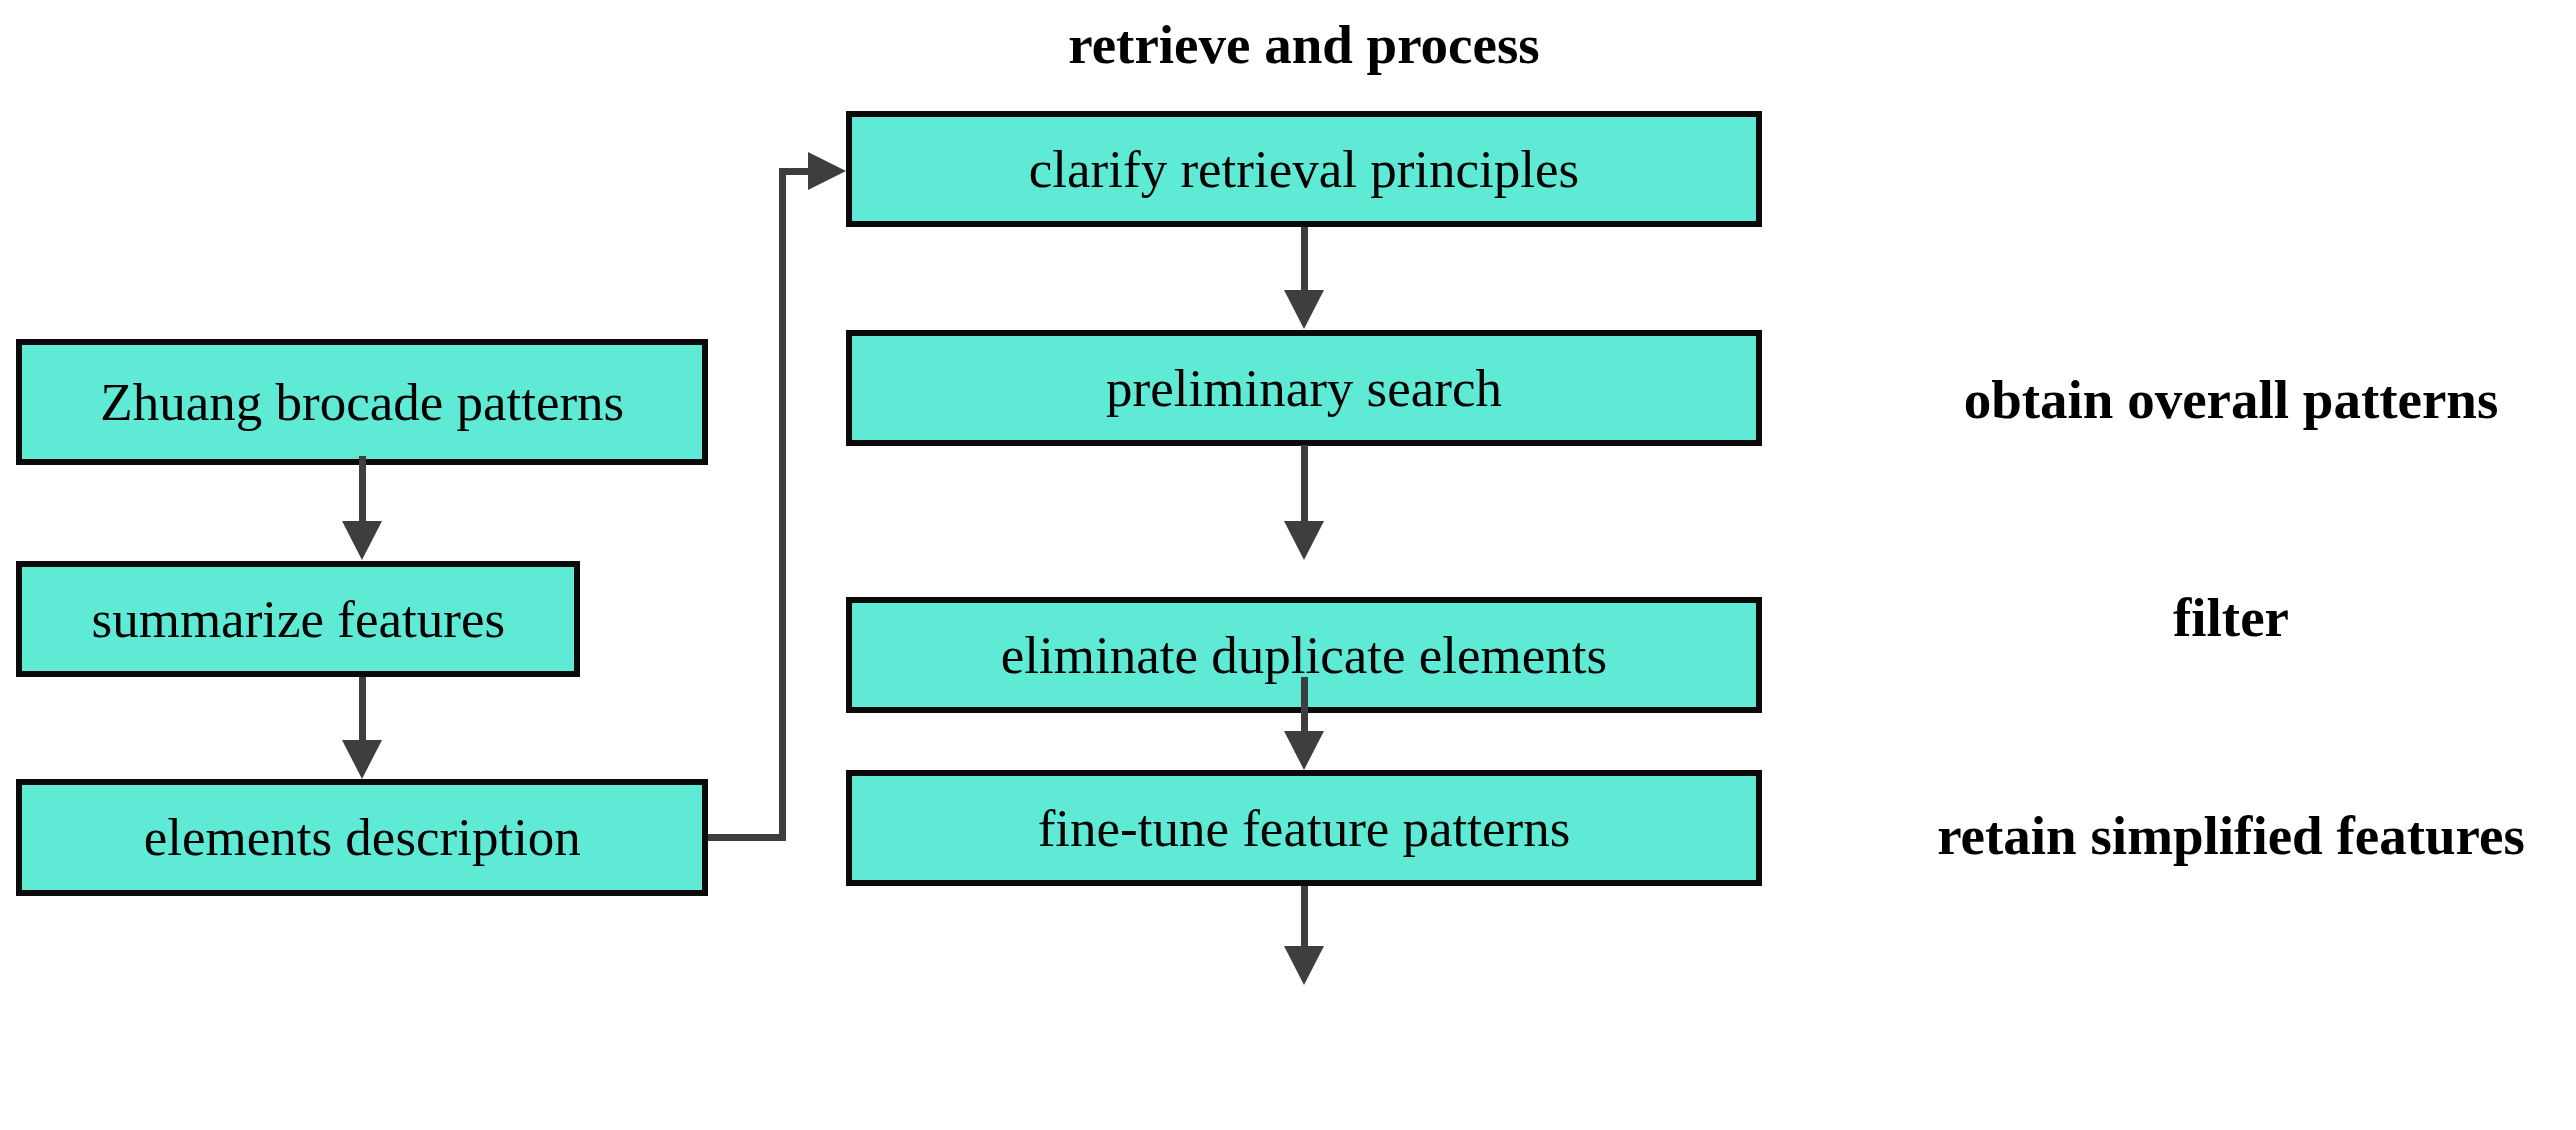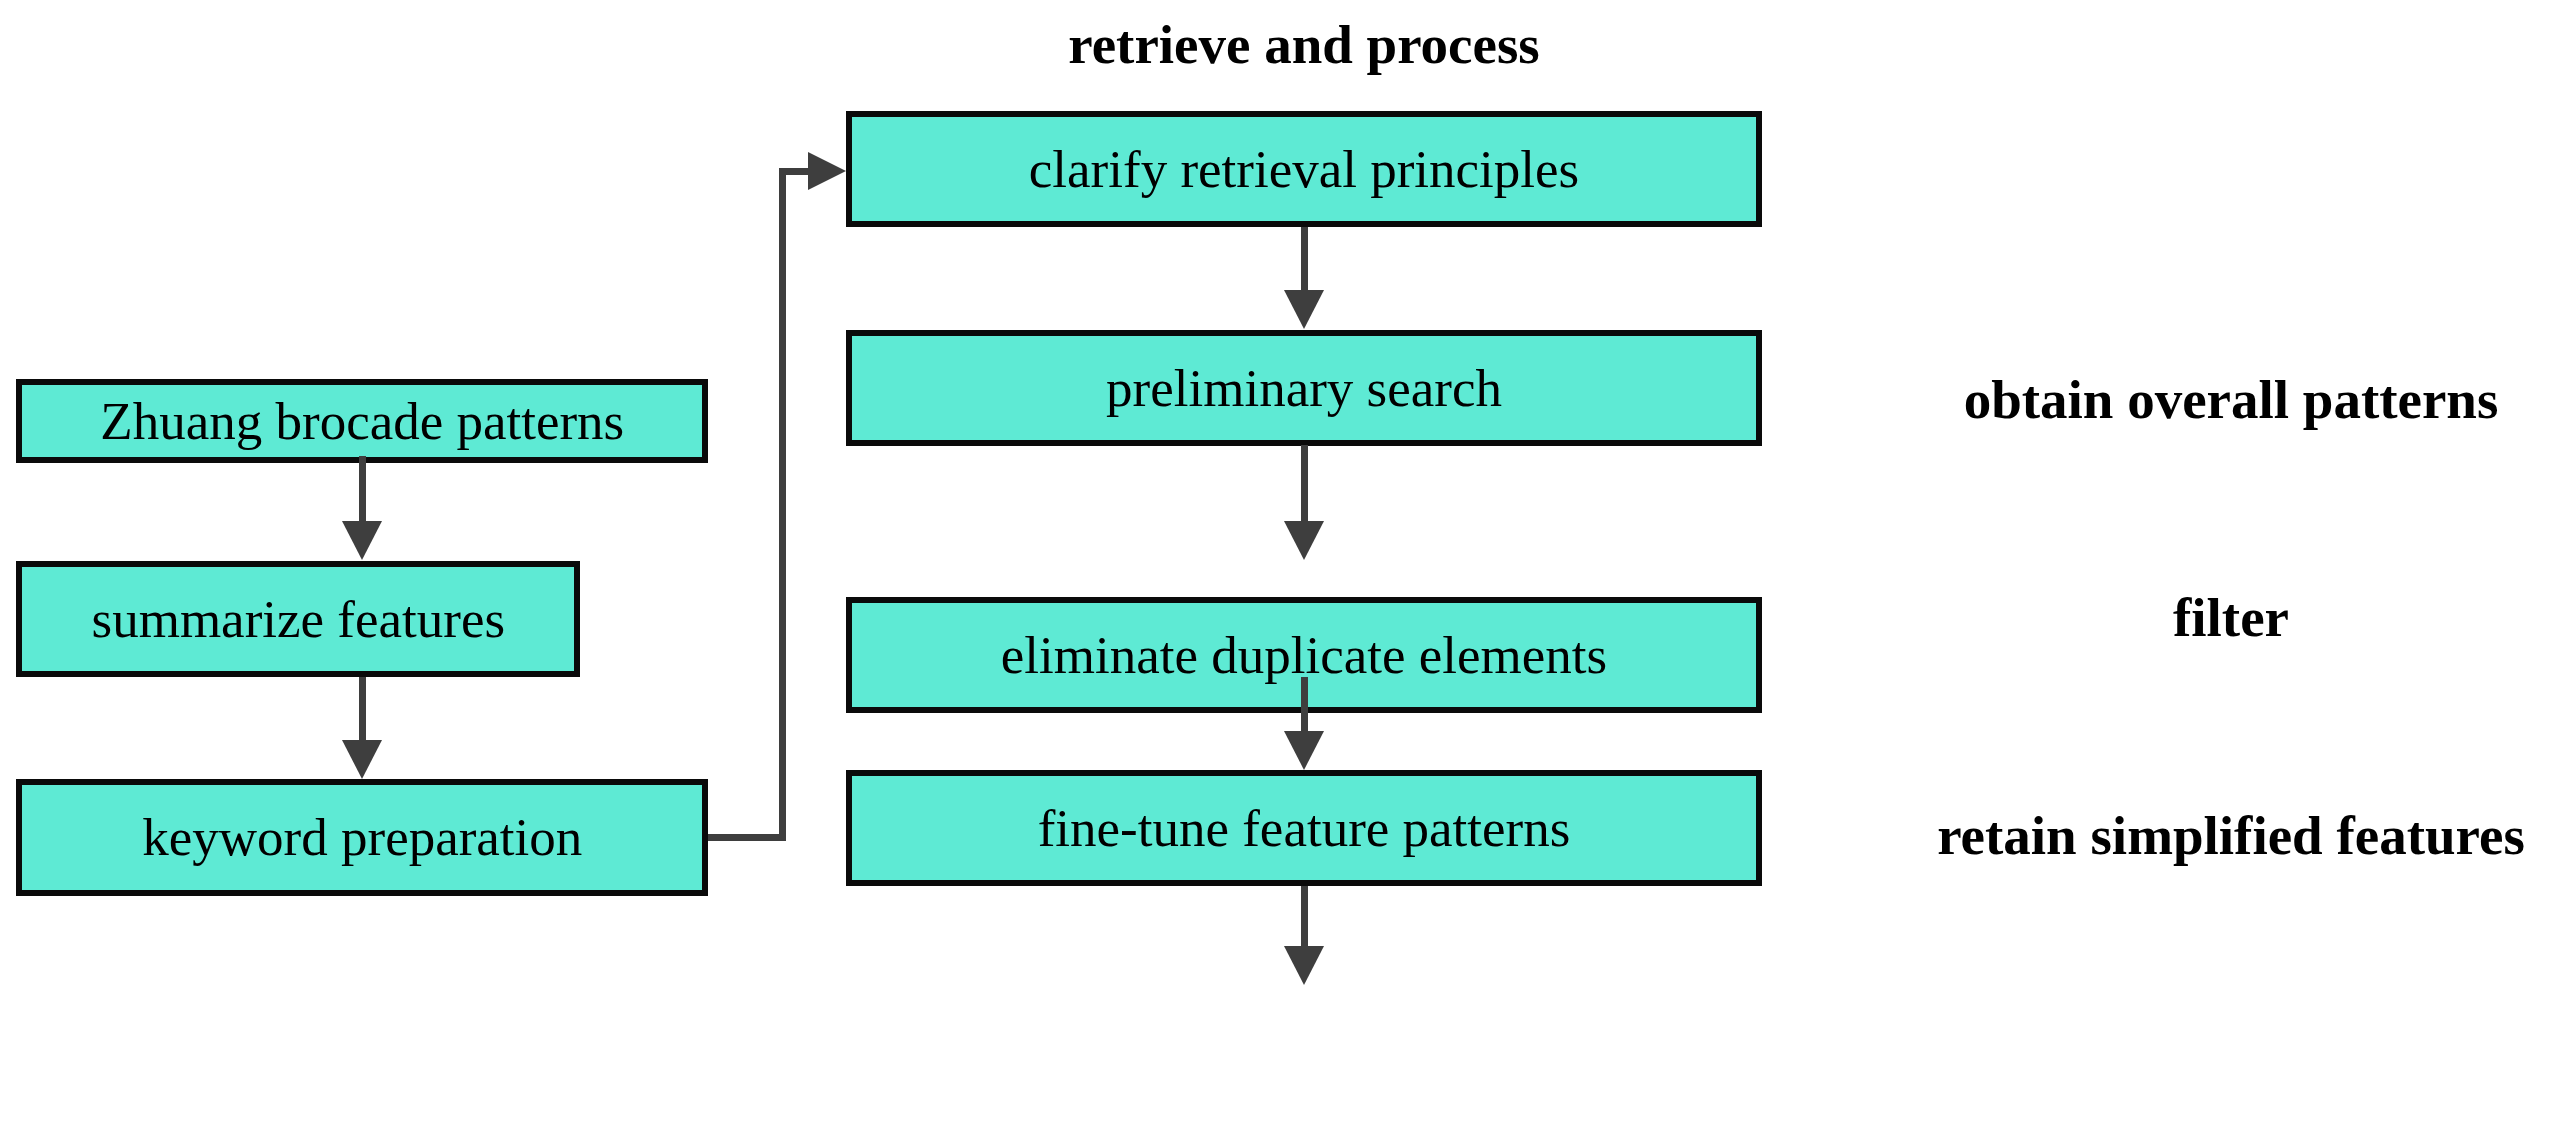--- a/index.html
+++ b/index.html
@@ -74,25 +74,25 @@
   }
 </style>
 </head>
 <body>
 
 <div id="canvas">
 
 
   <div class="col-title" style="left:846px; top:8.6px; width:916px; height:72px;">retrieve and process</div>
 
-  <div class="flow-box" style="left:16.3px; top:339px; width:692px; height:84px;margin-top:40px;">Zhuang brocade patterns</div>
+  <div class="flow-box" style="left:16.3px; top:339px; width:692px; height:126px;">Zhuang brocade patterns</div>
 
   <div class="flow-box" style="left:16.3px; top:561px; width:564px; height:116px;">summarize features</div>
 
-  <div class="flow-box" style="left:16.3px; top:779px; width:692px; height:117px;">keyword preparation</div>
+  <div class="flow-box" style="left:16.3px; top:779px; width:692px; height:117px;">elements description</div>
 
   <div class="flow-box" style="left:846px; top:111px; width:916px; height:116px;">clarify retrieval principles</div>
 
   <div class="flow-box" style="left:846px; top:330px; width:916px; height:116px;">preliminary search</div>
 
   <div class="flow-box" style="left:846px; top:561px; width:916px; height:116px;margin-top:36px;">eliminate duplicate elements</div>
 
   <div class="flow-box" style="left:846px; top:770px; width:916px; height:116px;">fine-tune feature patterns</div>
 
 

